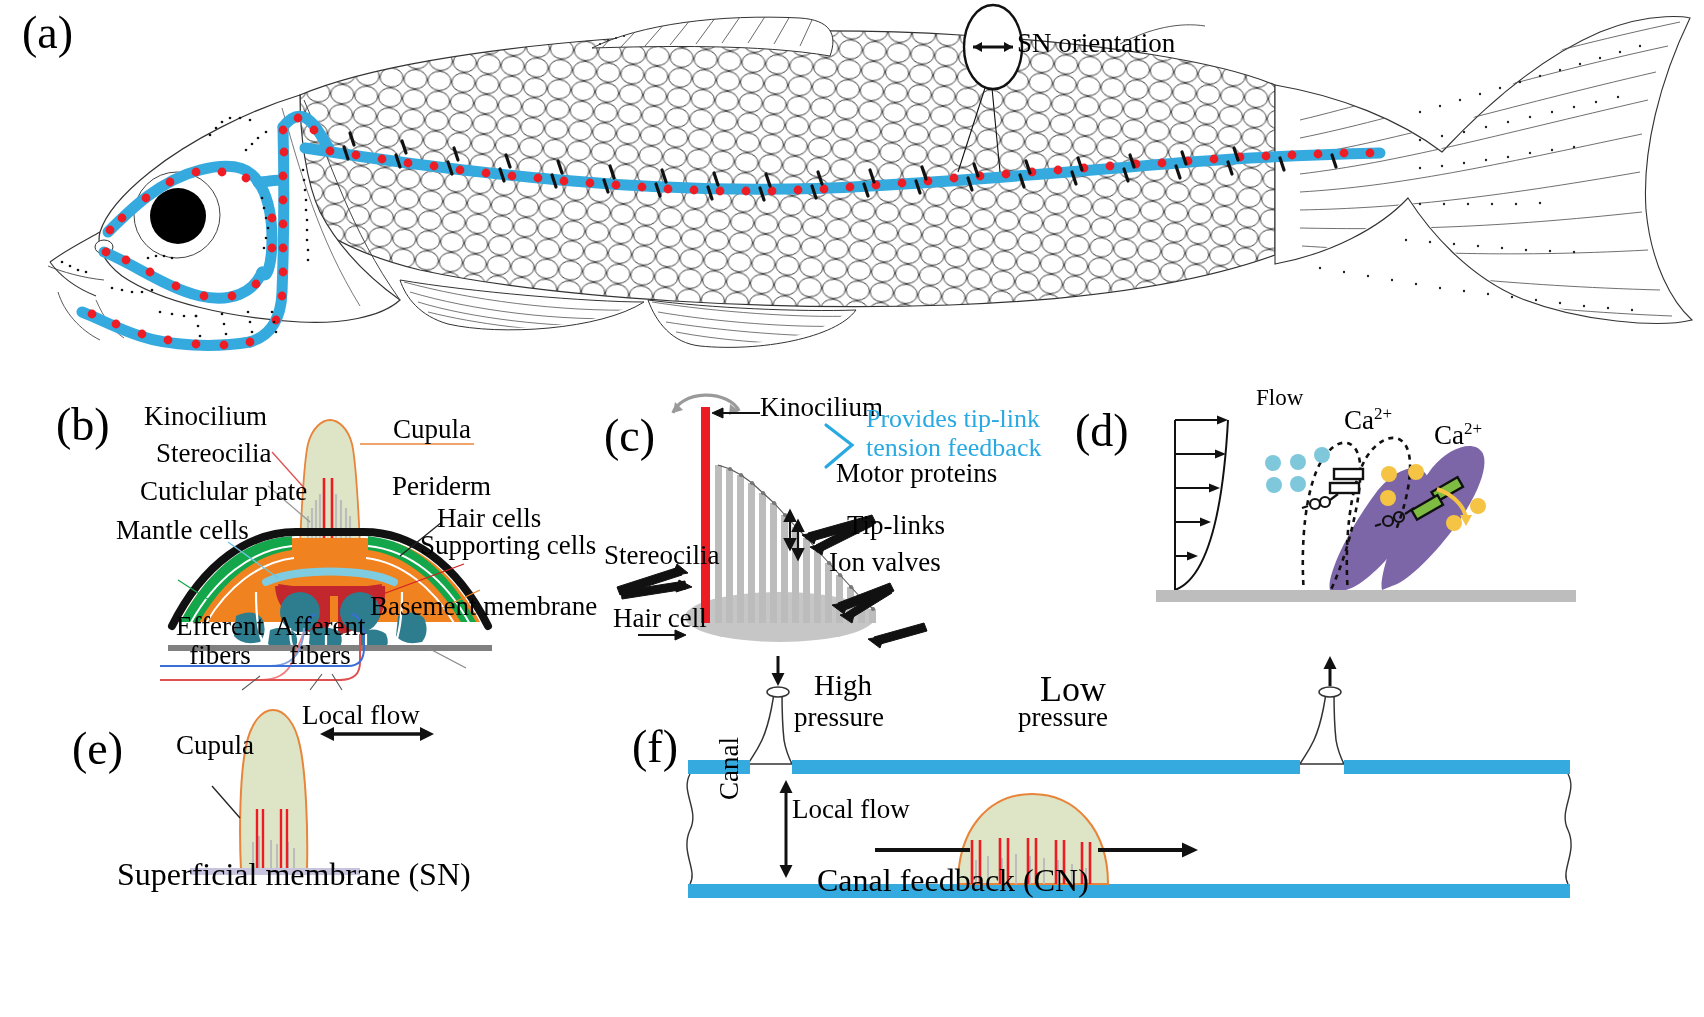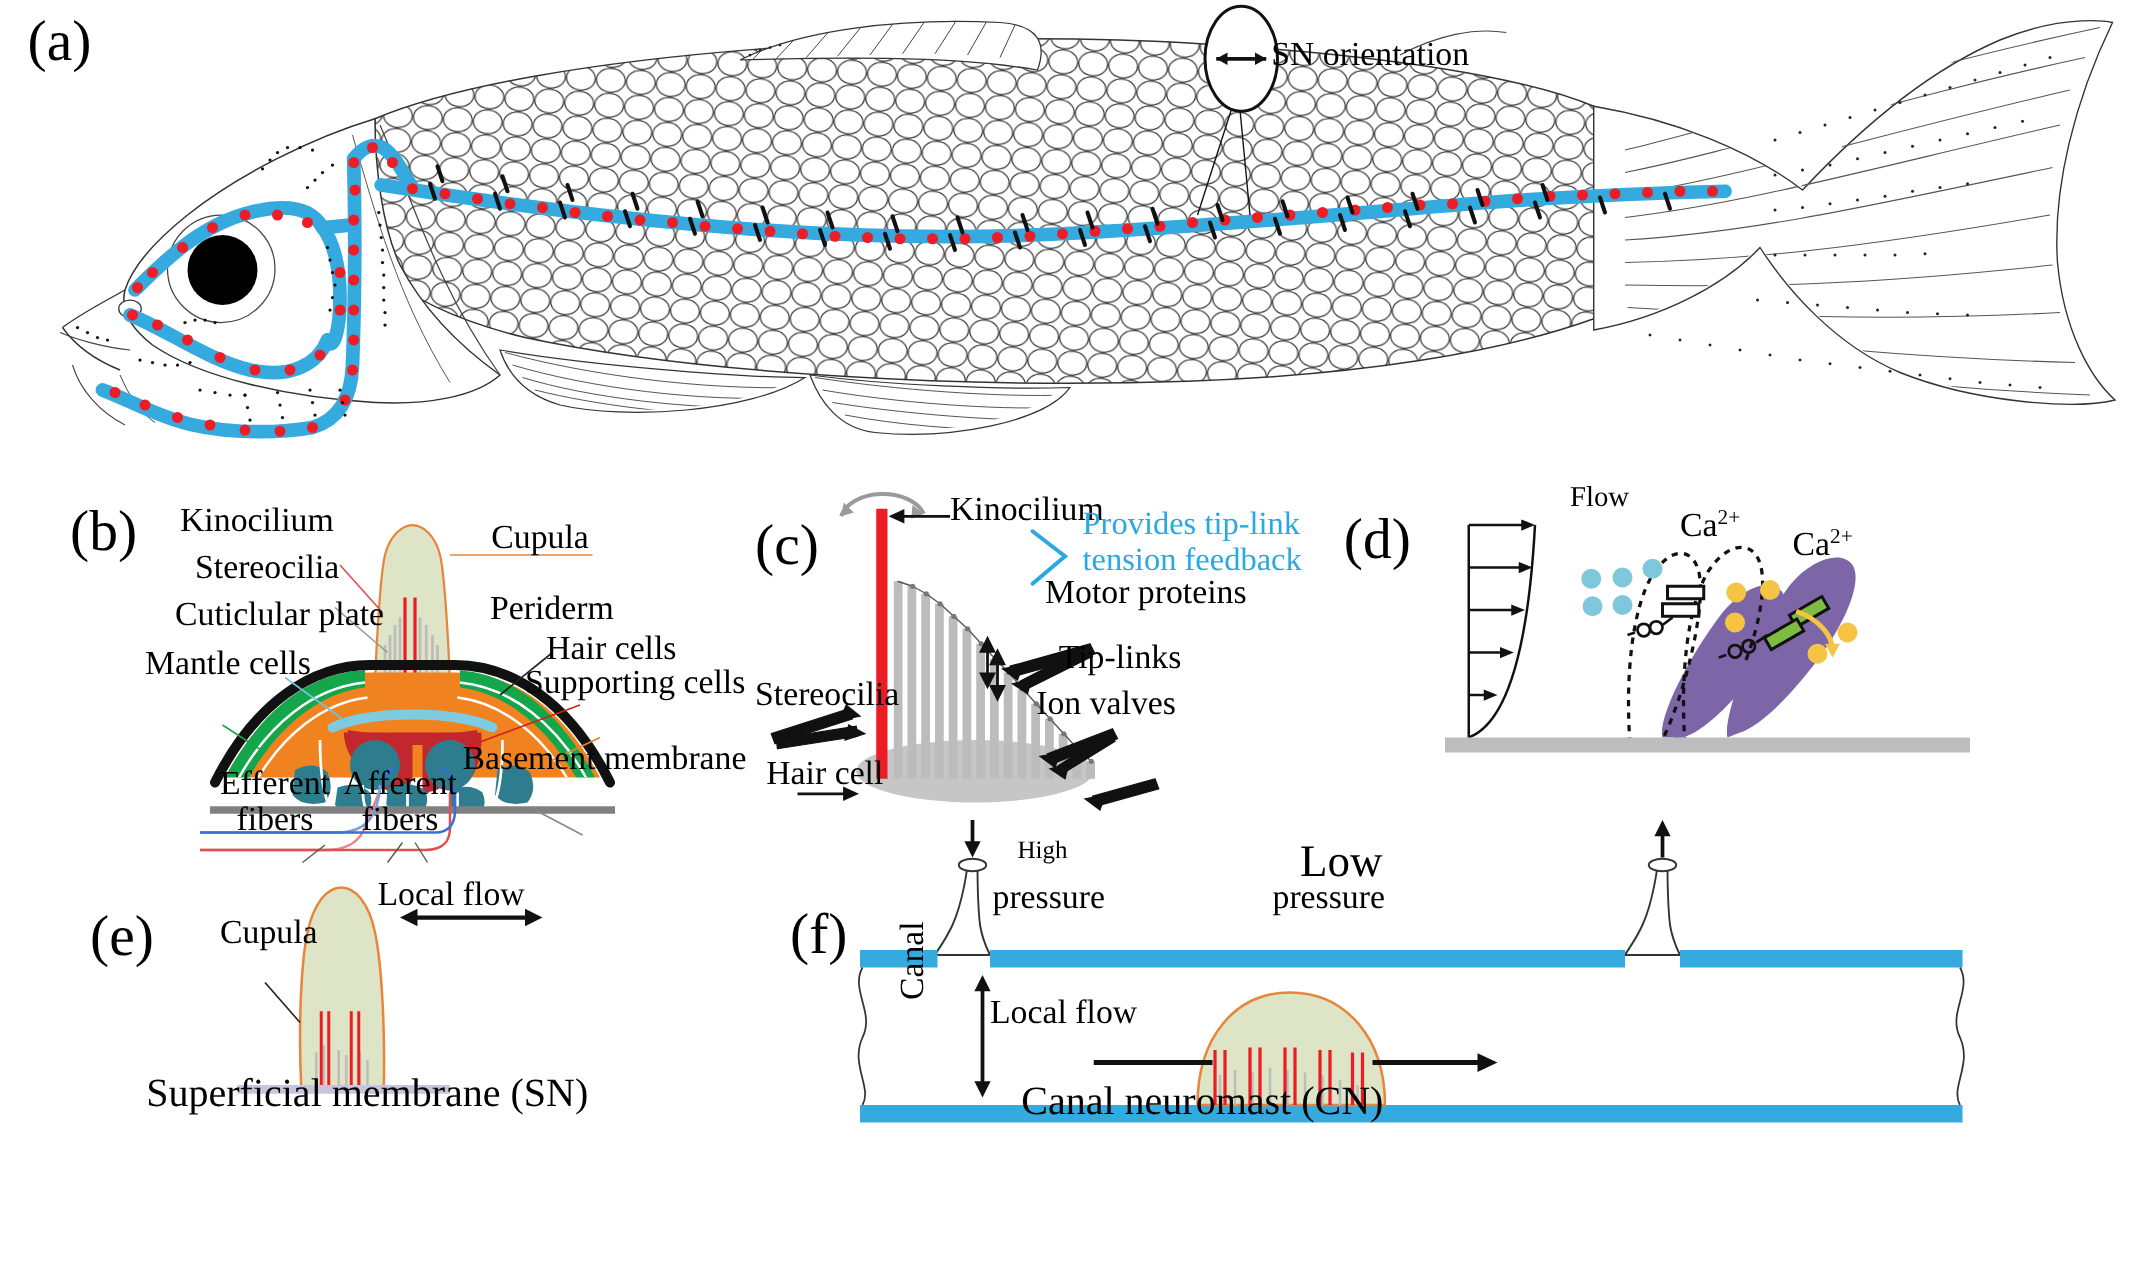--- a/index.html
+++ b/index.html
@@ -923,21 +923,21 @@
     <g stroke="#111" stroke-width="3">
       <line x1="108" y1="-4" x2="108" y2="18"></line>
     </g>
     <path d="M 108 26 l -6.5 -13 l 13 0 z" fill="#111"></path>
     <g stroke="#111" stroke-width="3">
       <line x1="660" y1="26" x2="660" y2="4"></line>
     </g>
     <path d="M 660 -4 l -6.5 13 l 13 0 z" fill="#111"></path>
   </svg>
 
-  <div class="lbl" style="left:814px;top:670px;font-size:20px;">High</div>
+  <div class="lbl" style="left:814px;top:670px;font-size:29px;">High</div>
   <div class="lbl" style="left:794px;top:703px;font-size:27px;">pressure</div>
   <div class="lbl" style="left:1040px;top:670px;font-size:36px;">Low</div>
   <div class="lbl" style="left:1018px;top:703px;font-size:27px;">pressure</div>
   <div class="lbl" style="left:715px;top:800px;font-size:27px;transform:rotate(-90deg);transform-origin:left top;white-space:nowrap;">Canal</div>
   <div class="lbl" style="left:792px;top:795px;font-size:27px;">Local flow</div>
-  <div class="lbl" style="left:817px;top:864px;font-size:32px;">Canal neuromast (CN)</div>
+  <div class="lbl" style="left:817px;top:864px;font-size:32px;">Canal feedback (CN)</div>
 
 </div>
 
 </body></html>

